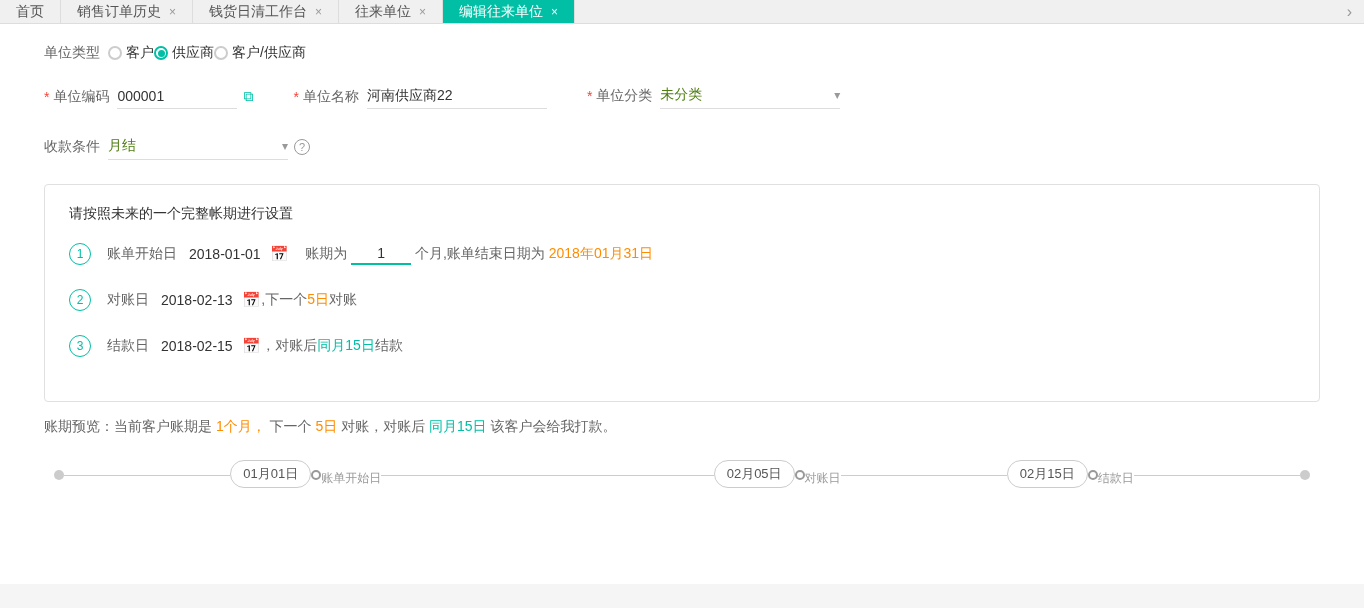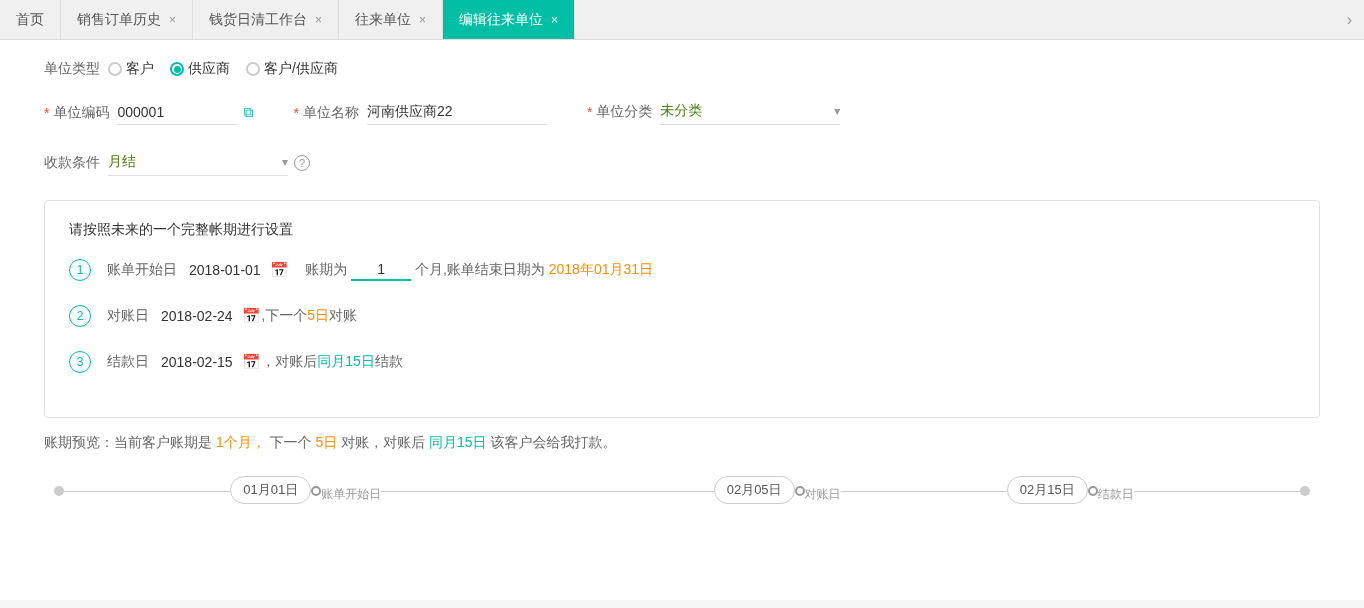--- a/index.html
+++ b/index.html
@@ -4,21 +4,21 @@
   <style>
     * { box-sizing: border-box; margin: 0; padding: 0; }
     body { font-family: 'Microsoft YaHei', Arial, sans-serif; font-size: 14px; color: #333; background: #f5f5f5; }
 
     
     .tab-bar {
       display: flex;
       align-items: center;
       background: #f0f0f0;
       border-bottom: 1px solid #ddd;
-      height: 40px;
+      height: 24px;
       padding: 0;
     }
     .tab {
       display: flex;
       align-items: center;
       padding: 0 16px;
       height: 100%;
       cursor: pointer;
       font-size: 14px;
       color: #555;
@@ -66,21 +66,20 @@
     }
     .required-star {
       color: #f44336;
       margin-right: 4px;
     }
 
     
     .radio-group {
       display: flex;
       align-items: center;
-      gap: 16px;
     }
     .radio-item {
       display: flex;
       align-items: center;
       cursor: pointer;
       gap: 4px;
     }
     .radio-circle {
       width: 14px;
       height: 14px;
@@ -380,21 +379,21 @@
       <span class="cal-icon">📅</span>
       <span class="step-desc" style="margin-left: 12px;">&nbsp;<span>账期为</span>&nbsp;</span>
       <input class="period-input" value="1" style="">
       <span class="step-desc">&nbsp;<span>个月,账单结束日期为</span>&nbsp;</span>
       <span class="highlight-orange">2018年01月31日</span>
     </div>
 
     <div class="step-row">
       <div class="step-num">2</div>
       <span class="step-label">对账日</span>
-      <span class="step-date">2018-02-24</span>
+      <span class="step-date">2018-02-13</span>
       <span class="cal-icon">📅</span>
       <span class="step-desc">,下一个</span>
       <span class="highlight-orange">5日</span>
       <span class="step-desc">对账</span>
     </div>
 
     <div class="step-row">
       <div class="step-num">3</div>
       <span class="step-label">结款日</span>
       <span class="step-date">2018-02-15</span>

